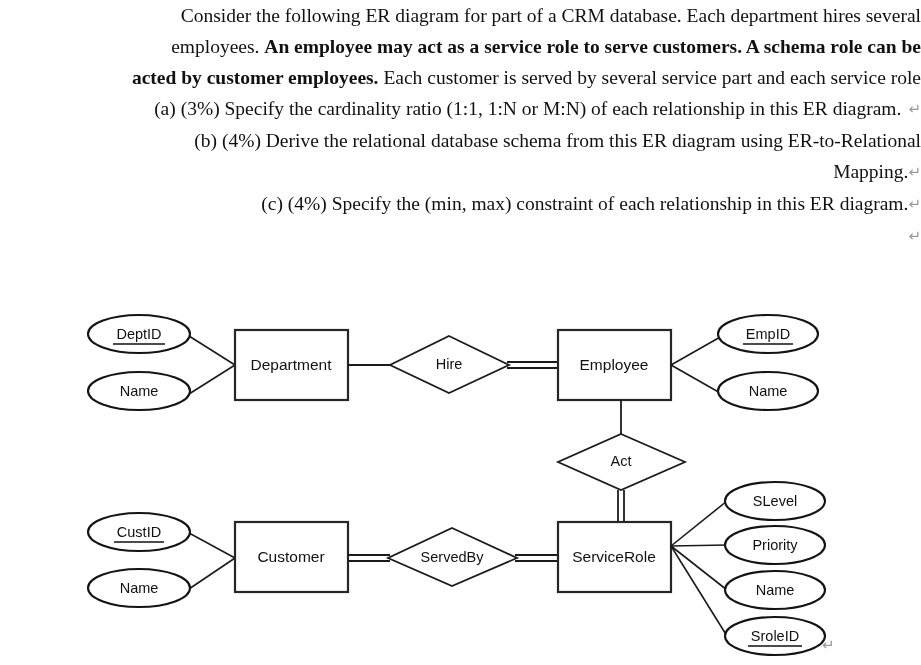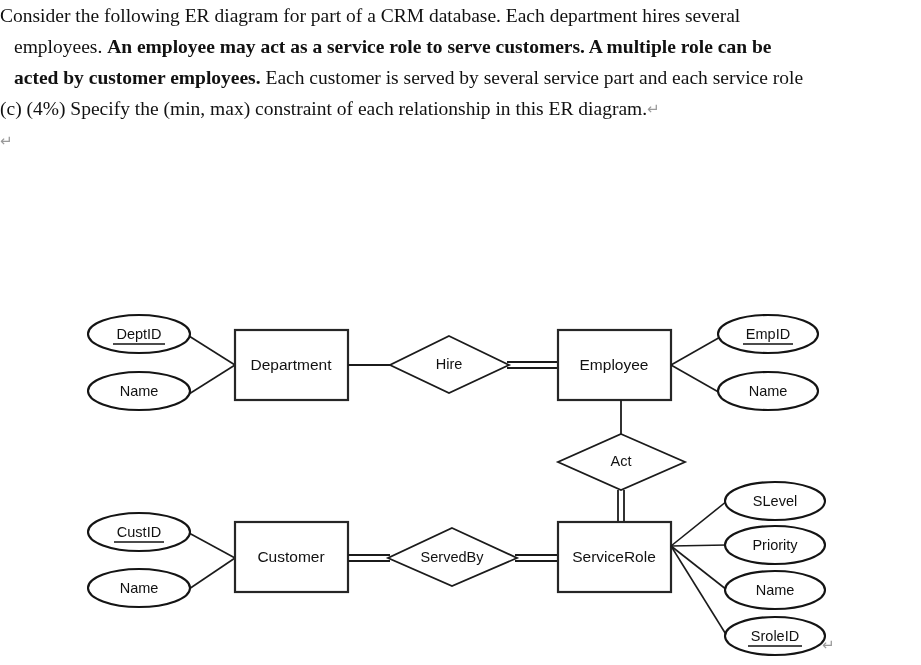--- a/index.html
+++ b/index.html
@@ -18,20 +18,21 @@
     position: absolute;
     left: 0px; top: 0px;
     width: 921px;
   }
   .q-line {
     font-family: "Liberation Serif", "DejaVu Serif", serif;
     font-size: 19.5px;
     line-height: 31px;
     white-space: nowrap;
     color: #111111;
+    text-align: right;
   }
   .q-para {
     margin: 0;
     padding: 0;
   }
   .q-line.indent { padding-left: 14px; }
   .q-line.indent2 { padding-left: 12px; }
   .bold { font-weight: bold; }
   .pilcrow {
     color: #9a9a9a;
@@ -108,28 +109,41 @@
 </head>
 <body>
 
 <div id="question-text">
 
   <div class="q-para">
     <div class="q-line">
       <span>Consider the following ER diagram for part of a CRM database. Each department hires several</span>
     </div>
     <div class="q-line indent">
-      <span>employees. </span><span class="bold">An employee may act as a service role to serve customers. A multiple role can be</span>
+      <span>employees. </span><span class="bold">An employee may act as a service role to serve customers. A schema role can be</span>
     </div>
     <div class="q-line indent">
       <span class="bold">acted by customer employees.</span><span> Each customer is served by several service part and each service role</span>
     </div>
   </div>
 
-
+  <div class="q-para">
+    <div class="q-line">
+      <span>(a) (3%) Specify the cardinality ratio (1:1, 1:N or M:N) of each relationship in this ER diagram.</span><span class="pilcrow-gap"></span><span class="pilcrow">↵</span>
+    </div>
+  </div>
+
+  <div class="q-para">
+    <div class="q-line">
+      <span>(b) (4%) Derive the relational database schema from this ER diagram using ER-to-Relational</span>
+    </div>
+    <div class="q-line indent2">
+      <span>Mapping.</span><span class="pilcrow">↵</span>
+    </div>
+  </div>
 
   <div class="q-para">
     <div class="q-line">
       <span>(c) (4%) Specify the (min, max) constraint of each relationship in this ER diagram.</span><span class="pilcrow">↵</span>
     </div>
   </div>
 
   <div class="q-para">
     <div class="q-line">
       <span class="pilcrow">↵</span>

